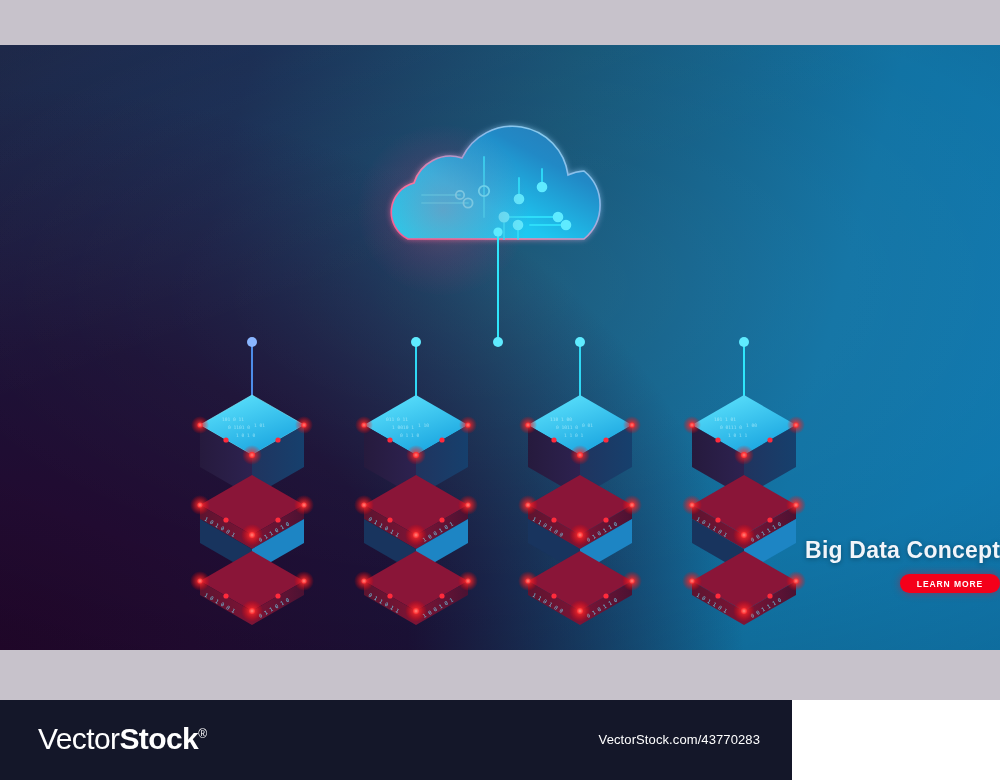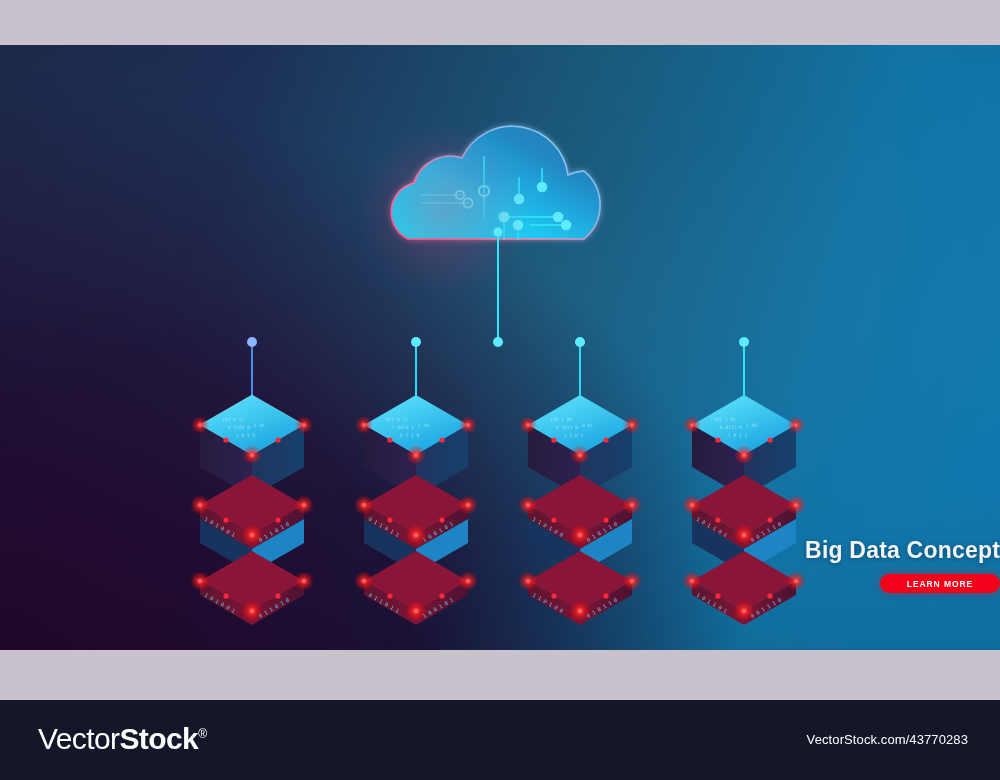--- a/index.html
+++ b/index.html
@@ -26,25 +26,25 @@
      background:radial-gradient(circle, rgba(240,70,110,.30) 0%, rgba(200,50,110,.14) 42%, rgba(120,40,110,0) 72%);}
 
   
   .tree{position:absolute;left:0;top:0;width:1000px;height:605px;}
 
   
   .caption{position:absolute;left:0;top:492px;width:1000px;text-align:right;}
   .title{font-size:23px;font-weight:bold;color:#f2f5fa;letter-spacing:.2px;
          text-shadow:0 1px 5px rgba(0,0,0,.35);}
   .cta{display:inline-block;margin-top:10px;background:#f4001a;color:#ffffff;
-       font-size:8.5px;font-weight:bold;letter-spacing:.9px;padding:5px 27px 4px;border-radius:10px;
+       font-size:8.5px;font-weight:bold;letter-spacing:.9px;padding:5px 17px 4px;border-radius:10px;
        box-shadow:0 0 9px rgba(244,0,26,.45);}
 
   
-  .footer{position:absolute;left:0;top:700px;width:1000px;height:80px;background:#141729;}
+  .footer{position:absolute;left:0;top:700px;width:792px;height:80px;background:#141729;}
   .logo{position:absolute;left:38px;top:22px;color:#ffffff;font-size:30px;letter-spacing:-.6px;}
   .logo .lt{font-weight:300;}
   .logo .hv{font-weight:bold;}
   .logo .reg{font-size:12px;vertical-align:super;font-weight:300;}
   .siteurl{position:absolute;right:32px;top:32px;color:#ffffff;font-size:13px;letter-spacing:.1px;}
 </style>
 </head>
 <body>
 
 <div class="page">

